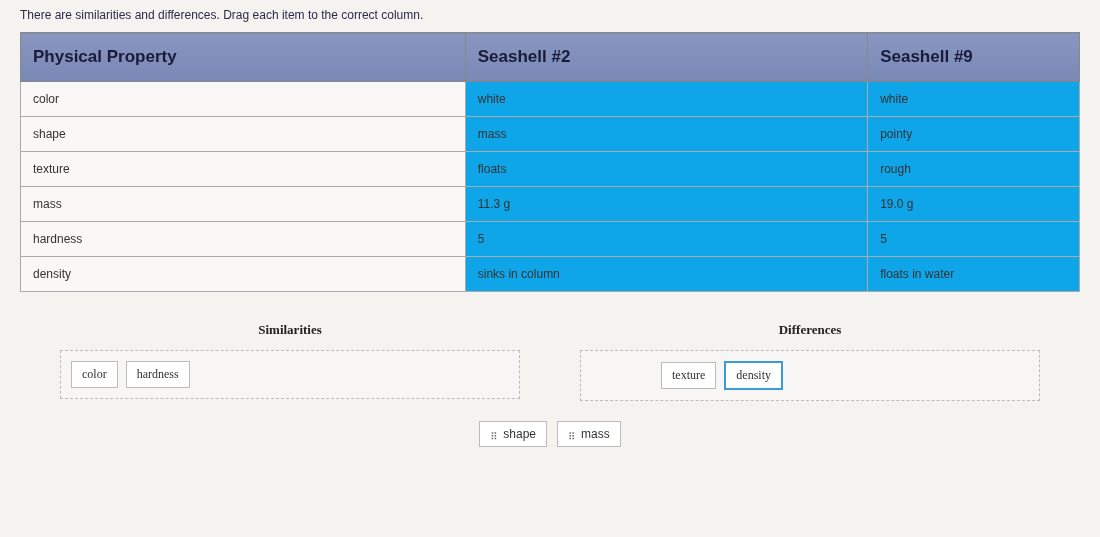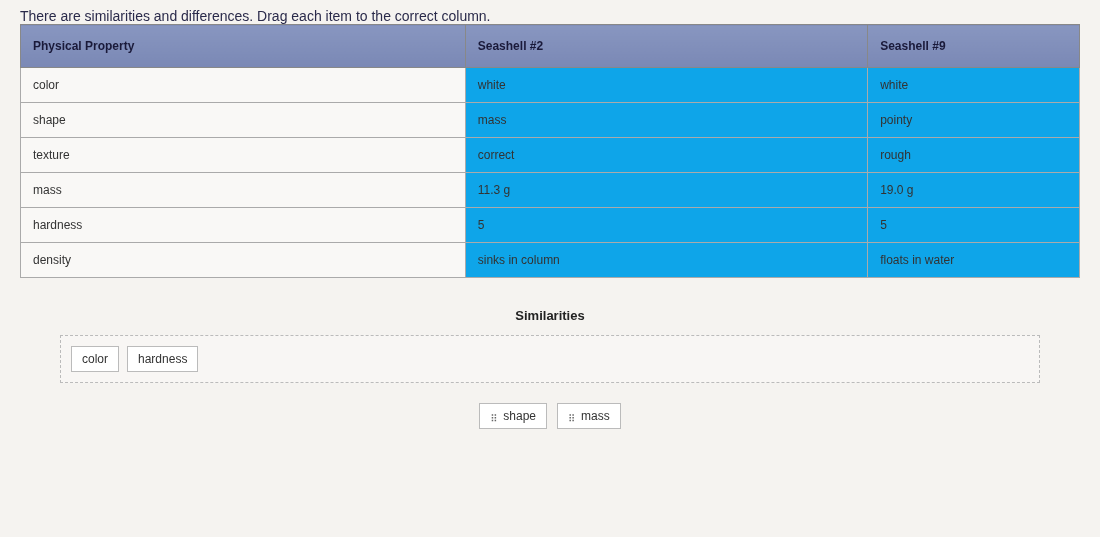--- a/index.html
+++ b/index.html
@@ -7,51 +7,53 @@
       font-family: Arial, sans-serif;
       background: #f5f3f0;
       padding: 8px 20px;
       width: 1100px;
       height: 537px;
       font-size: 12px;
       color: #333;
     }
     .instructions {
       color: #2a2a4a;
-      font-size: 14px;
+      font-size: 12px;
+      margin-bottom: 10px;
     }
     table.data-table {
       width: 100%;
       border-collapse: collapse;
       margin-bottom: 30px;
     }
     table.data-table th {
       background: linear-gradient(to bottom, #8896c0, #7a88b5);
       color: #1a1a3a;
       font-weight: bold;
       text-align: left;
       padding: 14px 12px;
       border: 1px solid #888;
-      font-size: 12px;
+      font-size: 17px;
     }
     table.data-table td {
       border: 1px solid #aaa;
       padding: 10px 12px;
       background: #0ea5e9;
       color: #333;
       font-size: 12px;
     }
     table.data-table td:first-child {
       background: #f9f8f6;
     }
     .sort-section {
       display: flex;
       gap: 60px;
       margin-bottom: 20px;
       padding: 0 40px;
+      font-family: Liberation Serif, serif;
     }
     .sort-column {
       flex: 1;
       text-align: center;
     }
     .sort-column-header {
       font-weight: bold;
       color: #222;
       margin-bottom: 12px;
       font-size: 13px;
@@ -120,21 +122,21 @@
       <td>white</td>
       <td>white</td>
     </tr>
     <tr>
       <td>shape</td>
       <td>mass</td>
       <td>pointy</td>
     </tr>
     <tr>
       <td>texture</td>
-      <td>correct</td>
+      <td>floats</td>
       <td>rough</td>
     </tr>
     <tr>
       <td>mass</td>
       <td>11.3 g</td>
       <td>19.0 g</td>
     </tr>
     <tr>
       <td>hardness</td>
       <td>5</td>
@@ -153,20 +155,31 @@
     <div class="sort-column-header">Similarities</div>
     <div class="drop-zone left">
       <div class="item-chip">
           <span>color</span>
         </div>
       <div class="item-chip">
           <span>hardness</span>
         </div>
     </div>
   </div>
+  <div class="sort-column">
+    <div class="sort-column-header">Differences</div>
+    <div class="drop-zone right">
+      <div class="item-chip">
+          <span>texture</span>
+        </div>
+      <div class="item-chip highlighted">
+          <span>density</span>
+        </div>
+    </div>
+  </div>
 </div>
 
 <div class="item-bank">
   <div class="item-chip">
     <span class="drag-handle"></span>
     <span>shape</span>
   </div>
   <div class="item-chip">
     <span class="drag-handle"></span>
     <span>mass</span>

